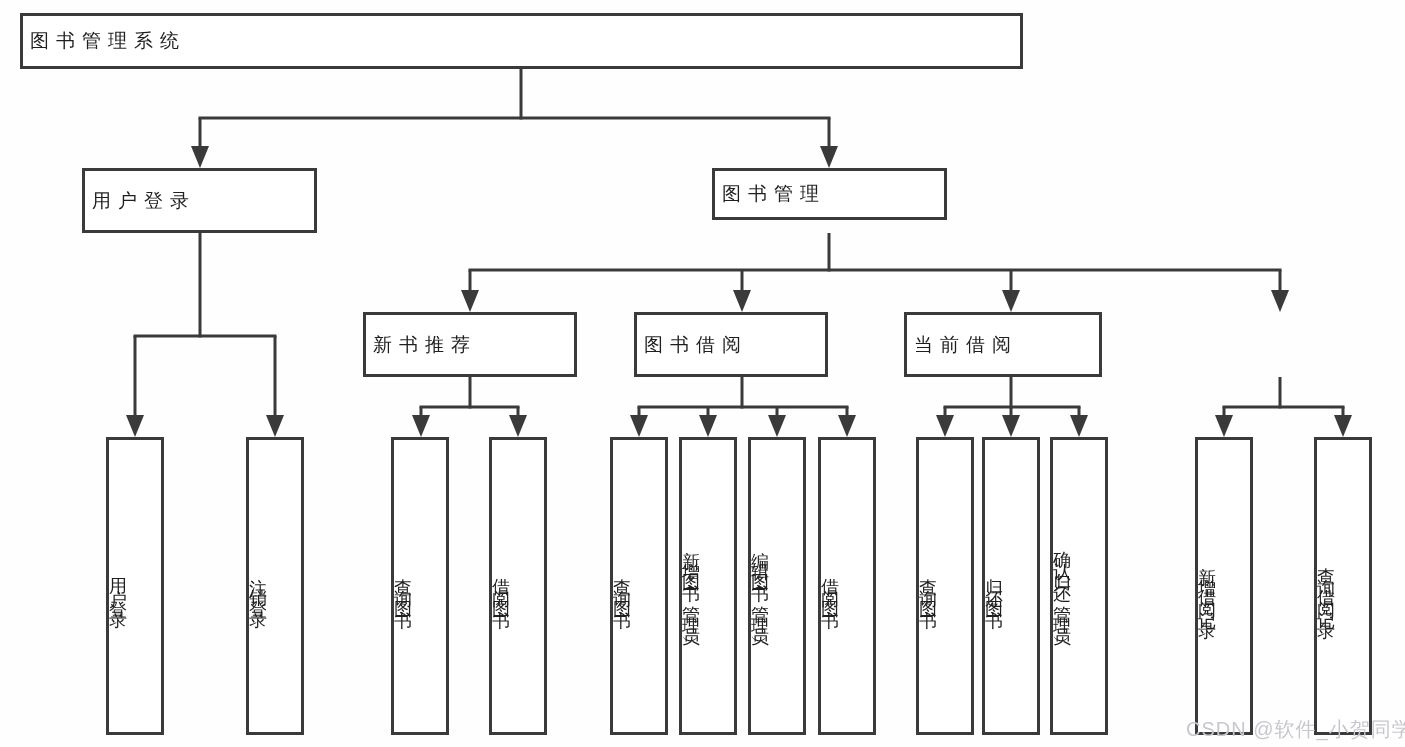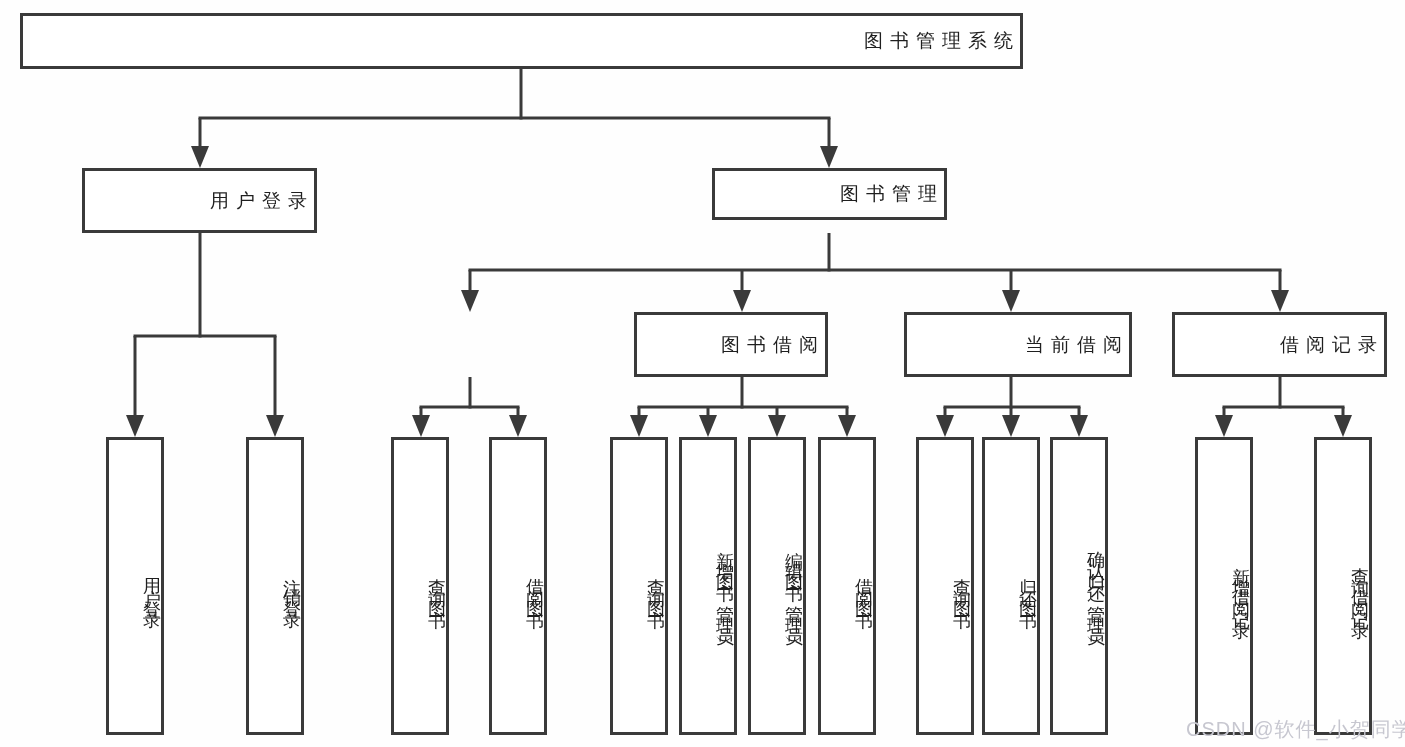--- a/index.html
+++ b/index.html
@@ -21,21 +21,21 @@
     position:absolute;left:0;top:0;width:1405px;height:747px;
     display:block;
   }
   svg.connectors line{stroke:var(--line);stroke-width:3;}
   svg.connectors polygon{fill:var(--line);}
   .box{
     position:absolute;
     box-sizing:border-box;
     background:var(--box_bg);
     border:3px solid var(--line);
-    display:flex;align-items:center;justify-content:flex-end;
+    display:flex;align-items:center;justify-content:flex-start;
     color:var(--text);
   }
   .hbox span{
     font-size:19px;
     letter-spacing:7px;
     text-indent:7px;
     white-space:nowrap;
     color:var(--text);
   }
   .vbox span{
@@ -45,21 +45,21 @@
     letter-spacing:11px;
     color:var(--text);
     line-height:1;
   }
   
   .n-root {left:20px; top:13px; width:1003px;height:56px;}
   .n-ulogin{left:82px; top:168px;width:235px; height:65px;}
   .n-bmgmt {left:712px;top:168px;width:235px; height:52px;}
   .n-newrec{left:363px;top:312px;width:214px; height:65px;}
   .n-bborw {left:634px;top:312px;width:194px; height:65px;}
-  .n-cborw {left:904px;top:312px;width:228px; height:65px;}
+  .n-cborw {left:904px;top:312px;width:198px; height:65px;}
   .n-brec  {left:1172px;top:312px;width:215px;height:65px;}
   
   .vbox{top:437px;width:58px;height:298px;}
   .lf1 {left:106px;}  .lf2 {left:246px;}
   .lf3 {left:391px;}  .lf4 {left:489px;}
   .lf5 {left:610px;}  .lf6 {left:679px;}
   .lf7 {left:748px;}  .lf8 {left:818px;}
   .lf9 {left:916px;}  .lf10{left:982px;}
   .lf11{left:1050px;} .lf12{left:1195px;}
   .lf13{left:1314px;}
@@ -137,29 +137,29 @@
     <span>图书管理系统</span>
   </div>
 
   <div class="box hbox n-ulogin">
     <span>用户登录</span>
   </div>
   <div class="box hbox n-bmgmt">
     <span>图书管理</span>
   </div>
 
+  <div class="box hbox n-newrec">
+    <span>新书推荐</span>
+  </div>
   <div class="box hbox n-bborw">
     <span>图书借阅</span>
   </div>
   <div class="box hbox n-cborw">
     <span>当前借阅</span>
   </div>
-  <div class="box hbox n-brec">
-    <span>借阅记录</span>
-  </div>
 
   <div class="box vbox lf1">
     <span>用户登录</span>
   </div>
   <div class="box vbox lf2">
     <span>注销登录</span>
   </div>
   <div class="box vbox lf3">
     <span>查询图书</span>
   </div>

